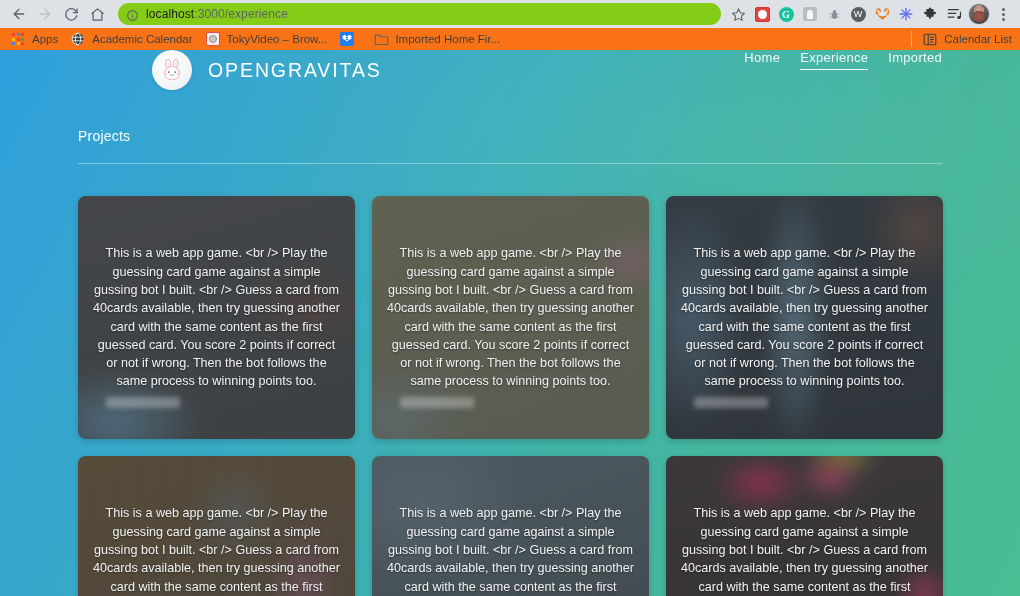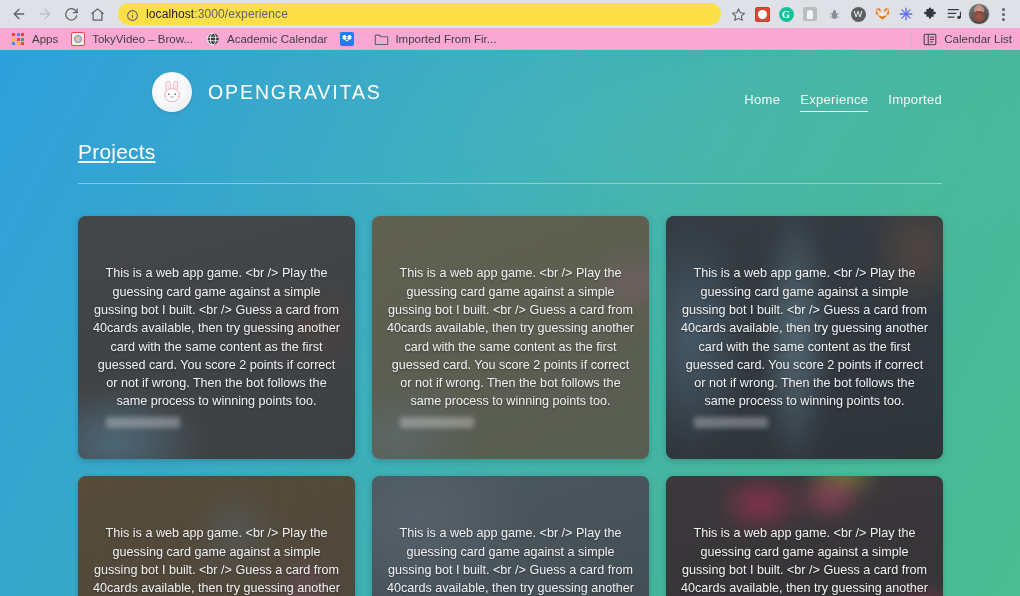--- a/index.html
+++ b/index.html
@@ -29,21 +29,21 @@
     border-radius: 50%;
     color: #5f6368;
     flex: none;
   }
   .nav-btn.disabled { color: #bdc1c6; }
   .nav-btn svg { display: block; }
 
   .omnibox {
     flex: 1;
     height: 22px;
-    background: #fde047;
+    background: #84cc16;
     border-radius: 11px;
     display: flex;
     align-items: center;
     padding: 0 8px;
     margin: 0 6px 0 8px;
     min-width: 0;
   }
   .omni-info {
     width: 13px; height: 13px;
     flex: none;
@@ -96,21 +96,21 @@
   }
   .kebab-btn i { width: 3px; height: 3px; border-radius: 50%; background: #5f6368; display:block; }
 
   
   .bookmarks {
     height: 22px;
     display: flex;
     align-items: center;
     padding: 0 8px 0 6px;
     gap: 0;
-    background: #f9a8d4;
+    background: #f97316;
     position: relative;
   }
   .bm {
     display: flex; align-items: center;
     height: 20px;
     padding: 0 8px 0 4px;
     border-radius: 4px;
     font-size: 11.5px;
     color: #3c4043;
     white-space: nowrap;
@@ -147,21 +147,21 @@
     background:
       radial-gradient(ellipse 70% 55% at 62% 15%, rgba(255,255,255,0.045), transparent 70%),
       linear-gradient(118deg, #2f9fdd 0%, #35a5cf 18%, #3aadbf 38%, #41b3a8 58%, #46b79b 76%, #4abd93 100%);
     position: relative;
     overflow: hidden;
   }
 
   .site-header {
     height: 62px;
     display: flex;
-    align-items: flex-end;
+    align-items: flex-start;
     padding: 0 78px 0 152px;
   }
   .brand { display: flex; align-items: center; gap: 16px; flex: none; }
   .logo-badge {
     width: 40px; height: 40px;
     border-radius: 50%;
     background: radial-gradient(circle at 42% 36%, #ffffff 0%, #f4f6f8 55%, #e7ecf0 100%);
     display: flex; align-items: center; justify-content: center;
     box-shadow: 0 1px 3px rgba(0,0,0,0.10);
     flex: none;
@@ -183,25 +183,24 @@
     font-size: 13px;
     letter-spacing: 0.3px;
     padding-bottom: 4px;
     border-bottom: 1.5px solid transparent;
   }
   .nav-link.active { border-bottom-color: rgba(255,255,255,0.95); }
 
   .content { padding: 0 78px; }
   .section-title {
     color: #ffffff;
-    font-size: 21px;
+    font-size: 14px;
     font-weight: 400;
     letter-spacing: 0.2px;
-    margin-top: 28px;
-    text-decoration: underline;
+    margin-top: 16px;
   }
   .divider {
     height: 1px;
     background: rgba(255,255,255,0.38);
     margin-top: 19px;
   }
 
   .grid {
     margin-top: 32px;
     display: grid;
@@ -424,38 +423,38 @@
           <i style="background:#4285f4"></i>
             <i style="background:#fbbc05"></i>
             <i style="background:#ea4335"></i>
         </span>
       </span>
       <span>Apps</span>
     </div>
 
     <div class="bm">
       <span class="bm-ico">
-        <span style="width:14px;height:14px;border-radius:2px;background:#fdecec;border:1.4px solid #e04b4b;display:flex;align-items:center;justify-content:center;">
-          <span style="width:8px;height:8px;border-radius:50%;background:#c9c9c9;border:1px solid #8c8c8c;"></span>
-        </span>
-      </span>
-      <span>TokyVideo – Brow...</span>
-    </div>
-
-    <div class="bm">
-      <span class="bm-ico">
         <svg width="14" height="14" viewBox="0 0 24 24" fill="#3c4043">
             <circle cx="12" cy="12" r="10"></circle>
             <path d="M12 2a10 10 0 0 0 0 20" fill="none" stroke="#fff" stroke-width="1.4"></path>
             <ellipse cx="12" cy="12" rx="4.6" ry="10" fill="none" stroke="#fff" stroke-width="1.4"></ellipse>
             <line x1="2.4" y1="9" x2="21.6" y2="9" stroke="#fff" stroke-width="1.4"></line>
             <line x1="2.4" y1="15" x2="21.6" y2="15" stroke="#fff" stroke-width="1.4"></line>
           </svg>
       </span>
       <span>Academic Calendar</span>
+    </div>
+
+    <div class="bm">
+      <span class="bm-ico">
+        <span style="width:14px;height:14px;border-radius:2px;background:#fdecec;border:1.4px solid #e04b4b;display:flex;align-items:center;justify-content:center;">
+          <span style="width:8px;height:8px;border-radius:50%;background:#c9c9c9;border:1px solid #8c8c8c;"></span>
+        </span>
+      </span>
+      <span>TokyVideo – Brow...</span>
     </div>
 
     <div class="bm">
       <span class="bm-ico">
         <span style="width:14px;height:14px;border-radius:2px;background:#1e7df0;display:flex;align-items:center;justify-content:center;">
           <svg width="10" height="10" viewBox="0 0 24 24" fill="#ffffff">
               <polygon points="6,2 12,6 6,10 0,6"></polygon>
               <polygon points="18,2 24,6 18,10 12,6"></polygon>
               <polygon points="6,14 12,10 6,6 0,10"></polygon>
               <polygon points="18,14 24,10 18,6 12,10"></polygon>
@@ -465,21 +464,21 @@
       </span>
       <span></span>
     </div>
 
     <div class="bm">
       <span class="bm-ico">
         <svg width="15" height="13" viewBox="0 0 24 20" fill="none" stroke="#5f6368" stroke-width="1.8">
             <path d="M2 17V4a1 1 0 0 1 1-1h6l2 2.5h10a1 1 0 0 1 1 1V17a1 1 0 0 1-1 1H3a1 1 0 0 1-1-1z"></path>
           </svg>
       </span>
-      <span>Imported From Fir...</span>
+      <span>Imported Home Fir...</span>
     </div>
 
     <div class="reading-list">
       <span class="bm-ico">
         <svg width="14" height="13" viewBox="0 0 24 22" fill="none" stroke="#3c4043" stroke-width="1.8">
             <rect x="2" y="2" width="20" height="18" rx="2"></rect>
             <line x1="9" y1="2" x2="9" y2="20"></line>
             <line x1="12" y1="7" x2="19" y2="7"></line>
             <line x1="12" y1="11" x2="19" y2="11"></line>
             <line x1="12" y1="15" x2="17" y2="15"></line>

